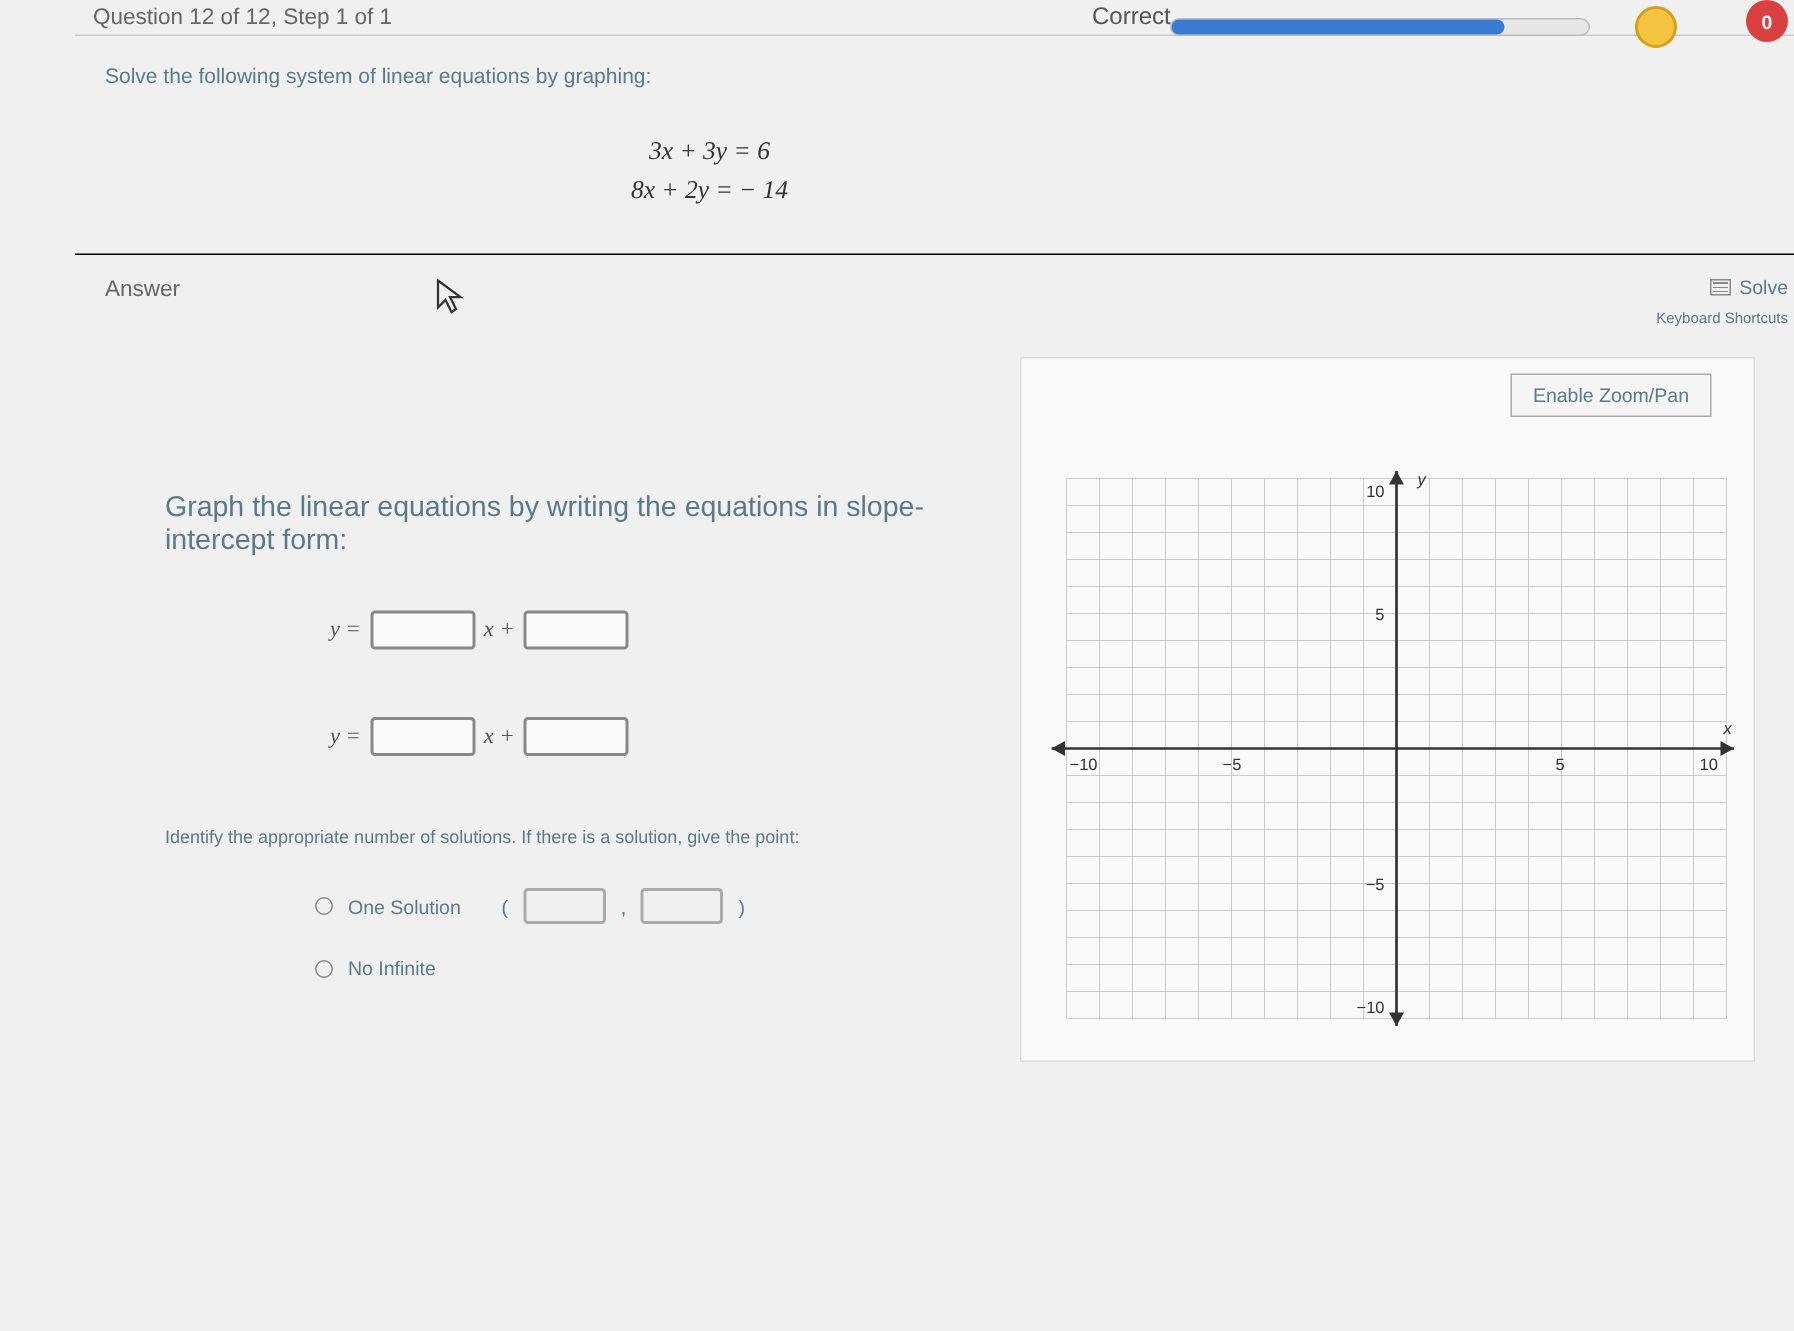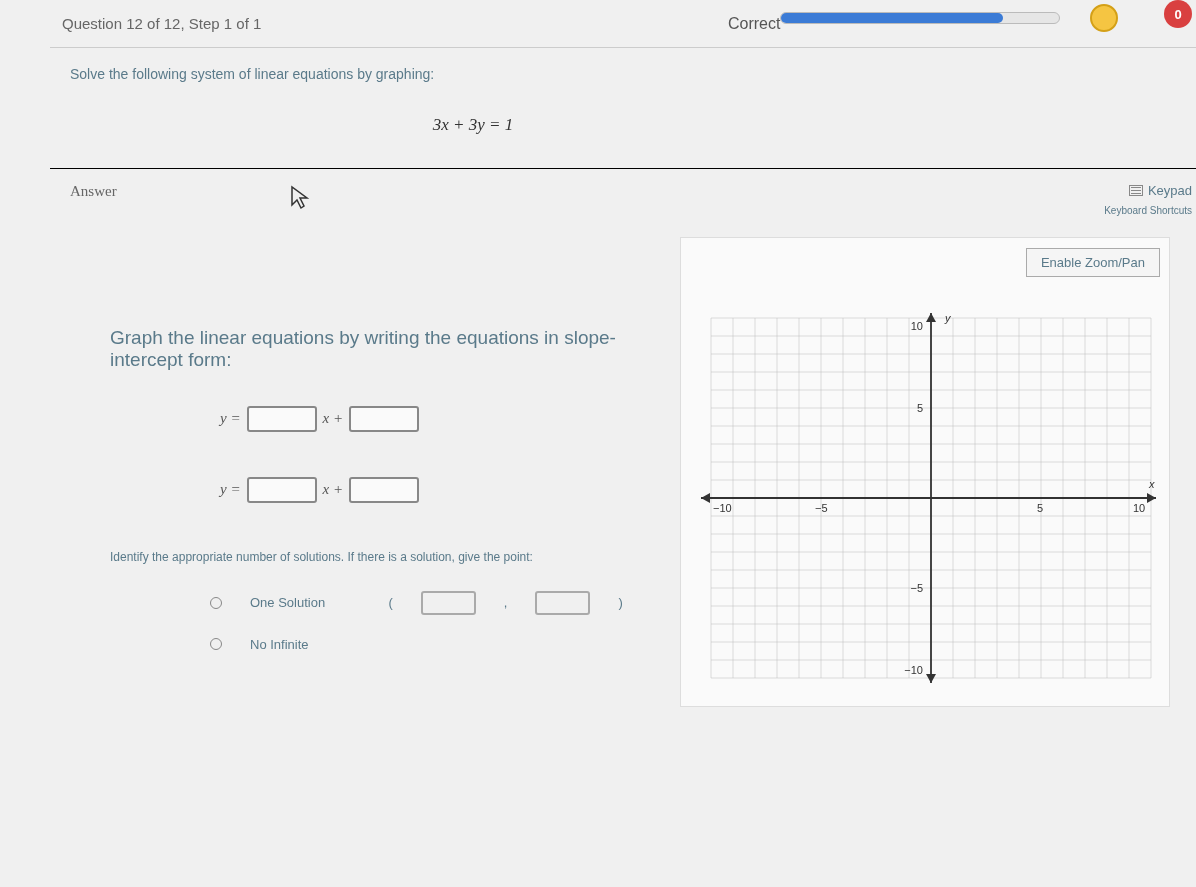--- a/index.html
+++ b/index.html
@@ -12,21 +12,21 @@
   }
   .page {
     background: #f0f0f0;
     width: 100%;
     height: 100%;
     padding-left: 50px;
   }
   .header-row {
     display: flex;
     align-items: center;
-    height: 48px;
+    height: 24px;
     border-bottom: 1px solid #ccc;
     position: relative;
   }
   .question-label {
     color: #666;
     font-size: 15px;
     font-weight: 500;
     padding: 8px 12px;
   }
   .correct-label {
@@ -104,21 +104,20 @@
   .answer-header {
     display: flex;
     justify-content: space-between;
     align-items: flex-start;
     padding: 14px 4px 10px 20px;
   }
   .answer-label {
     color: #666;
     font-size: 15px;
     font-weight: 500;
-    font-family: Liberation Serif, serif;
   }
   .tool-links {
     text-align: right;
     font-size: 13px;
   }
   .keypad-link {
     color: #5a7a8a;
     text-decoration: none;
     display: inline-flex;
     align-items: center;
@@ -180,21 +179,21 @@
     color: #5a7a8a;
     font-size: 12px;
     margin-bottom: 25px;
     line-height: 1.5;
   }
   .radio-row {
     margin-left: 100px;
     margin-bottom: 22px;
     display: flex;
     align-items: center;
-    gap: 28px;
+    gap: 10px;
     font-size: 13px;
     color: #5a7a8a;
   }
   .radio-circle {
     width: 12px;
     height: 12px;
     border: 1px solid #888;
     border-radius: 50%;
     display: inline-block;
   }
@@ -208,21 +207,21 @@
   .graph-panel {
     flex: 0 0 490px;
     border: 1px solid #ddd;
     background: #fafafa;
     padding: 8px;
     height: 470px;
     position: relative;
   }
   .zoom-btn {
     position: absolute;
-    right: 9px;
+    right: 28px;
     top: 10px;
     padding: 6px 14px;
     border: 1px solid #aaa;
     background: #f5f5f5;
     color: #5a7a8a;
     font-size: 13px;
     cursor: pointer;
   }
   .graph-svg {
     position: absolute;
@@ -242,35 +241,36 @@
     <div class="progress-wrap">
       <div class="progress-fill"></div>
     </div>
     <div class="badge-circle"></div>
     <div class="red-badge">0</div>
   </div>
 
   <div class="problem-section">
     <div class="instruction">Solve the following system of linear equations by graphing:</div>
     <div class="equations">
-      <div>3x + 3y  =  1</div>
+      <div>3x + 3y  =  6</div>
+      <div>8x + 2y  =  − 14</div>
     </div>
     <div class="cursor-icon">
       <svg width="20" height="26" viewBox="0 0 20 26">
           <path d="M2 2 L2 20 L7 15 L11 23 L14 21 L10 13 L17 13 Z" fill="none" stroke="#333" stroke-width="1.5"></path>
         </svg>
     </div>
   </div>
 
   <div class="answer-header">
     <div class="answer-label">Answer</div>
     <div class="tool-links">
       <a class="keypad-link">
         <span class="keypad-icon"></span>
-        <span>Keypad</span>
+        <span>Solve</span>
       </a><br>
       <span class="keyboard-shortcuts">Keyboard Shortcuts</span>
     </div>
   </div>
 
   <div class="answer-body">
     <div class="left-col">
       <div class="subinstruction">Graph the linear equations by writing the equations in slope-intercept form:</div>
 
       <div class="eq-row">

